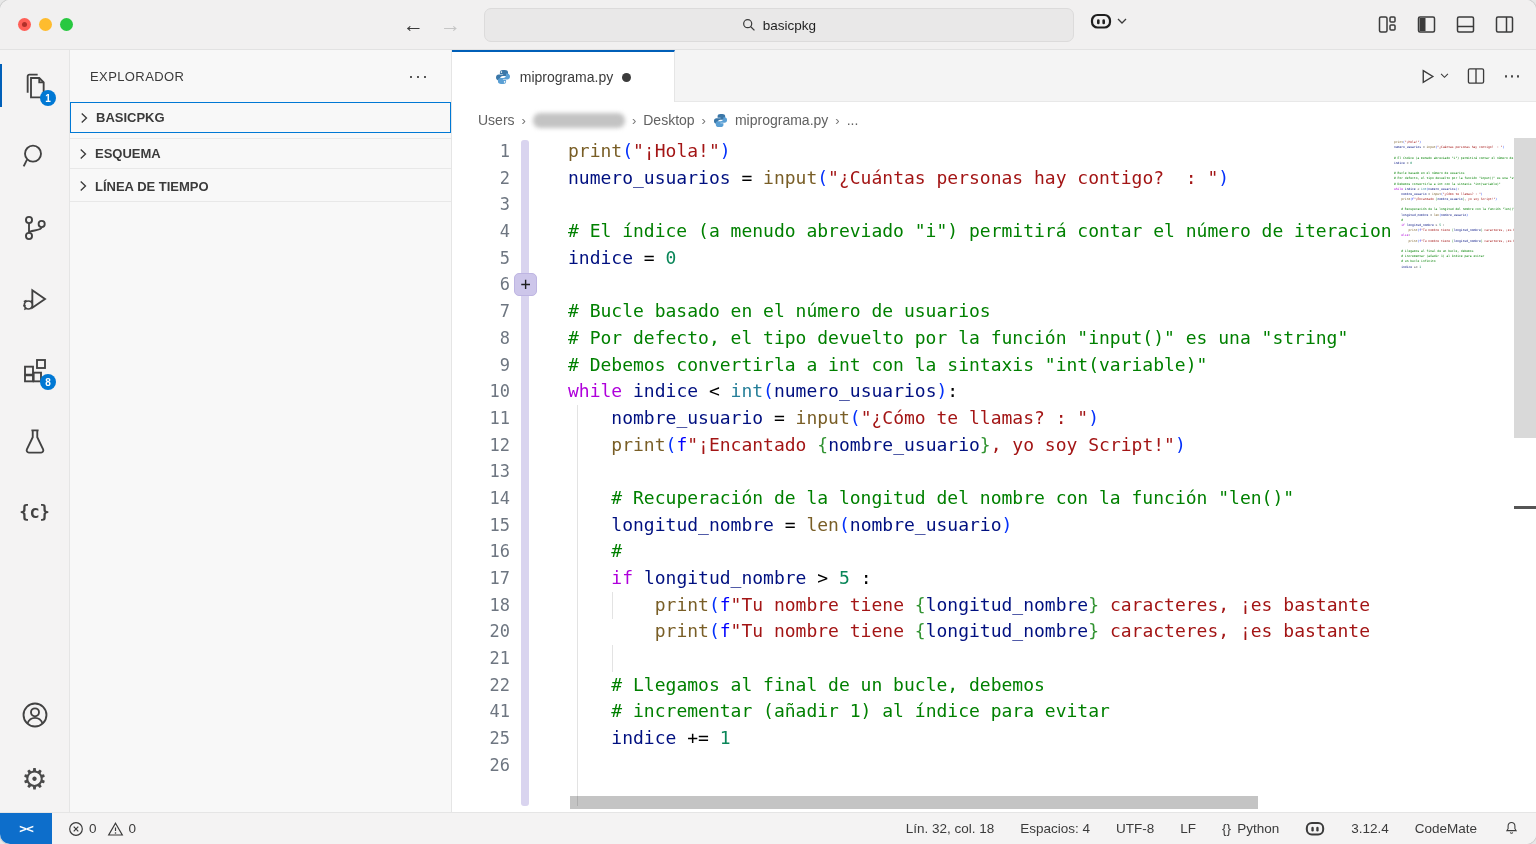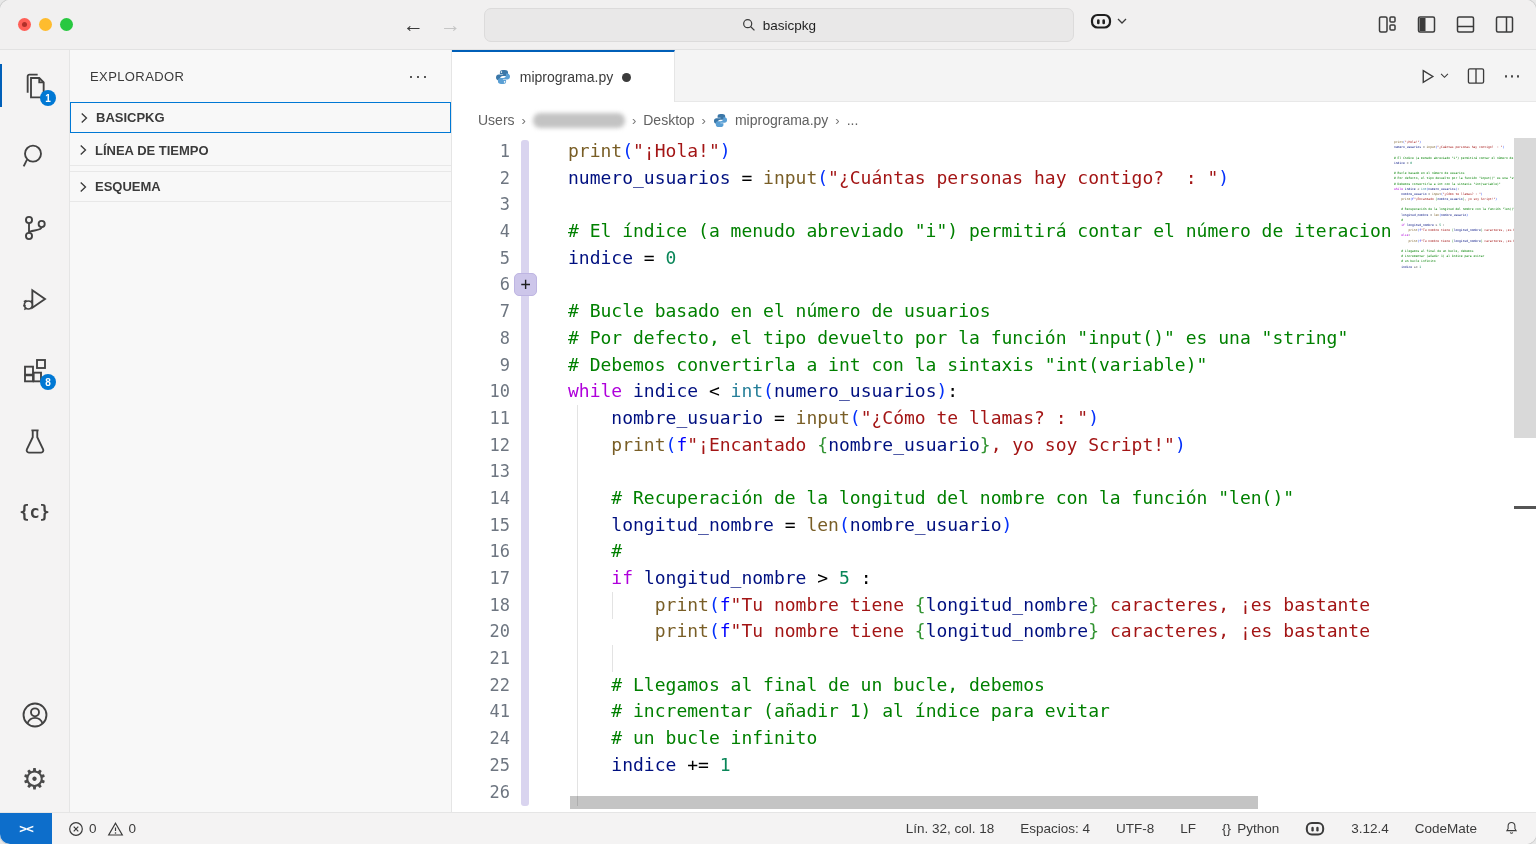--- a/index.html
+++ b/index.html
@@ -228,35 +228,35 @@
       <span class="dots">···</span>
     </div>
     <div class="sb-section focused">
       <span class="chev">
           <svg width="18" height="18" viewBox="0 0 16 16">
             <path d="M6 4l4.2 4L6 12" fill="none" stroke="#3b3b3b" stroke-width="1.2"></path>
           </svg>
         </span>
       <span>BASICPKG</span>
     </div>
+    <div class="sb-section bordered bordered-b" style="margin-top:5px;">
+      <span class="chev">
+          <svg width="18" height="18" viewBox="0 0 16 16">
+            <path d="M6 4l4.2 4L6 12" fill="none" stroke="#3b3b3b" stroke-width="1.2"></path>
+          </svg>
+        </span>
+      <span>ESQUEMA</span>
+    </div>
     <div class="sb-section bordered-b" style="margin-top:2px;">
       <span class="chev">
           <svg width="18" height="18" viewBox="0 0 16 16">
             <path d="M6 4l4.2 4L6 12" fill="none" stroke="#3b3b3b" stroke-width="1.2"></path>
           </svg>
         </span>
       <span>LÍNEA DE TIEMPO</span>
-    </div>
-    <div class="sb-section bordered bordered-b" style="margin-top:5px;">
-      <span class="chev">
-          <svg width="18" height="18" viewBox="0 0 16 16">
-            <path d="M6 4l4.2 4L6 12" fill="none" stroke="#3b3b3b" stroke-width="1.2"></path>
-          </svg>
-        </span>
-      <span>ESQUEMA</span>
     </div>
   </div>
 
   <div class="editor">
     <div class="tabs">
       <div class="tab">
         <svg width="16" height="16" viewBox="0 0 16 16">
             <path fill="#3b77a8" d="M7.9 1C6.1 1 4.9 1.8 4.9 3.2V5h3.2v.6H3.6C2.2 5.6 1 6.7 1 8.5s1.2 2.9 2.6 2.9H5V9.8C5 8.3 6.3 7.1 7.9 7.1h3c1.2 0 2.1-1 2.1-2.2V3.2C13 1.9 11.7 1 9.9 1z"></path>
             <path fill="#5a9fd4" d="M8.1 15c1.8 0 3-.8 3-2.2V11H7.9v-.6h4.5c1.4 0 2.6-1.1 2.6-2.9s-1.2-2.9-2.6-2.9H11v1.6c0 1.5-1.3 2.7-2.9 2.7h-3C3.9 8.9 3 9.9 3 11.1v1.7C3 14.1 4.3 15 6.1 15z"></path>
             <circle fill="#fff" cx="6.4" cy="3.1" r=".8"></circle>
@@ -318,21 +318,20 @@
           <div class="cl"><span class="ln">13</span><span class="ct"></span></div>
           <div class="cl"><span class="ln">14</span><span class="ct"><span style="color: rgb(0, 0, 0);">    </span><span style="color: rgb(0, 128, 0);"># Recuperación de la longitud del nombre con la función "len()"</span></span></div>
           <div class="cl"><span class="ln">15</span><span class="ct"><span style="color: rgb(0, 0, 0);">    </span><span style="color: rgb(0, 16, 128);">longitud_nombre</span><span style="color: rgb(0, 0, 0);"> = </span><span style="color: rgb(121, 94, 38);">len</span><span style="color: rgb(4, 49, 250);">(</span><span style="color: rgb(0, 16, 128);">nombre_usuario</span><span style="color: rgb(4, 49, 250);">)</span></span></div>
           <div class="cl"><span class="ln">16</span><span class="ct"><span style="color: rgb(0, 0, 0);">    </span><span style="color: rgb(0, 128, 0);">#</span></span></div>
           <div class="cl"><span class="ln">17</span><span class="ct"><span style="color: rgb(0, 0, 0);">    </span><span style="color: rgb(175, 0, 219);">if</span><span style="color: rgb(0, 0, 0);"> </span><span style="color: rgb(0, 16, 128);">longitud_nombre</span><span style="color: rgb(0, 0, 0);"> &gt; </span><span style="color: rgb(9, 134, 88);">5</span><span style="color: rgb(0, 0, 0);"> :</span></span></div>
           <div class="cl"><span class="ln">18</span><span class="ct"><span style="color: rgb(0, 0, 0);">        </span><span style="color: rgb(121, 94, 38);">print</span><span style="color: rgb(4, 49, 250);">(</span><span style="color: rgb(0, 0, 255);">f</span><span style="color: rgb(163, 21, 21);">"Tu nombre tiene </span><span style="color: rgb(49, 147, 49);">{</span><span style="color: rgb(0, 16, 128);">longitud_nombre</span><span style="color: rgb(49, 147, 49);">}</span><span style="color: rgb(163, 21, 21);"> caracteres, ¡es bastante</span></span></div>
           <div class="cl"><span class="ln">20</span><span class="ct"><span style="color: rgb(0, 0, 0);">        </span><span style="color: rgb(121, 94, 38);">print</span><span style="color: rgb(4, 49, 250);">(</span><span style="color: rgb(0, 0, 255);">f</span><span style="color: rgb(163, 21, 21);">"Tu nombre tiene </span><span style="color: rgb(49, 147, 49);">{</span><span style="color: rgb(0, 16, 128);">longitud_nombre</span><span style="color: rgb(49, 147, 49);">}</span><span style="color: rgb(163, 21, 21);"> caracteres, ¡es bastante</span></span></div>
           <div class="cl"><span class="ln">21</span><span class="ct"></span></div>
           <div class="cl"><span class="ln">22</span><span class="ct"><span style="color: rgb(0, 0, 0);">    </span><span style="color: rgb(0, 128, 0);"># Llegamos al final de un bucle, debemos</span></span></div>
           <div class="cl"><span class="ln">41</span><span class="ct"><span style="color: rgb(0, 0, 0);">    </span><span style="color: rgb(0, 128, 0);"># incrementar (añadir 1) al índice para evitar</span></span></div>
-          <div class="cl"><span class="ln">24</span><span class="ct"><span style="color: rgb(0, 0, 0);">    </span><span style="color: rgb(0, 128, 0);"># un bucle infinito</span></span></div>
           <div class="cl"><span class="ln">25</span><span class="ct"><span style="color: rgb(0, 0, 0);">    </span><span style="color: rgb(0, 16, 128);">indice</span><span style="color: rgb(0, 0, 0);"> += </span><span style="color: rgb(9, 134, 88);">1</span></span></div>
           <div class="cl"><span class="ln">26</span><span class="ct"></span></div>
         </div>
       <div class="plus-btn">+</div>
       <div class="minimap">
           <div id="minimap-content">
             <div class="ml"><span class="ct"><span style="color: rgb(121, 94, 38);">print</span><span style="color: rgb(4, 49, 250);">(</span><span style="color: rgb(163, 21, 21);">"¡Hola!"</span><span style="color: rgb(4, 49, 250);">)</span></span></div>
             <div class="ml"><span class="ct"><span style="color: rgb(0, 16, 128);">numero_usuarios</span><span style="color: rgb(0, 0, 0);"> = </span><span style="color: rgb(121, 94, 38);">input</span><span style="color: rgb(4, 49, 250);">(</span><span style="color: rgb(163, 21, 21);">"¿Cuántas personas hay contigo?  : "</span><span style="color: rgb(4, 49, 250);">)</span></span></div>
             <div class="ml"><span class="ct"></span></div>
             <div class="ml"><span class="ct"><span style="color: rgb(0, 128, 0);"># El índice (a menudo abreviado "i") permitirá contar el número de iteracione</span></span></div>

